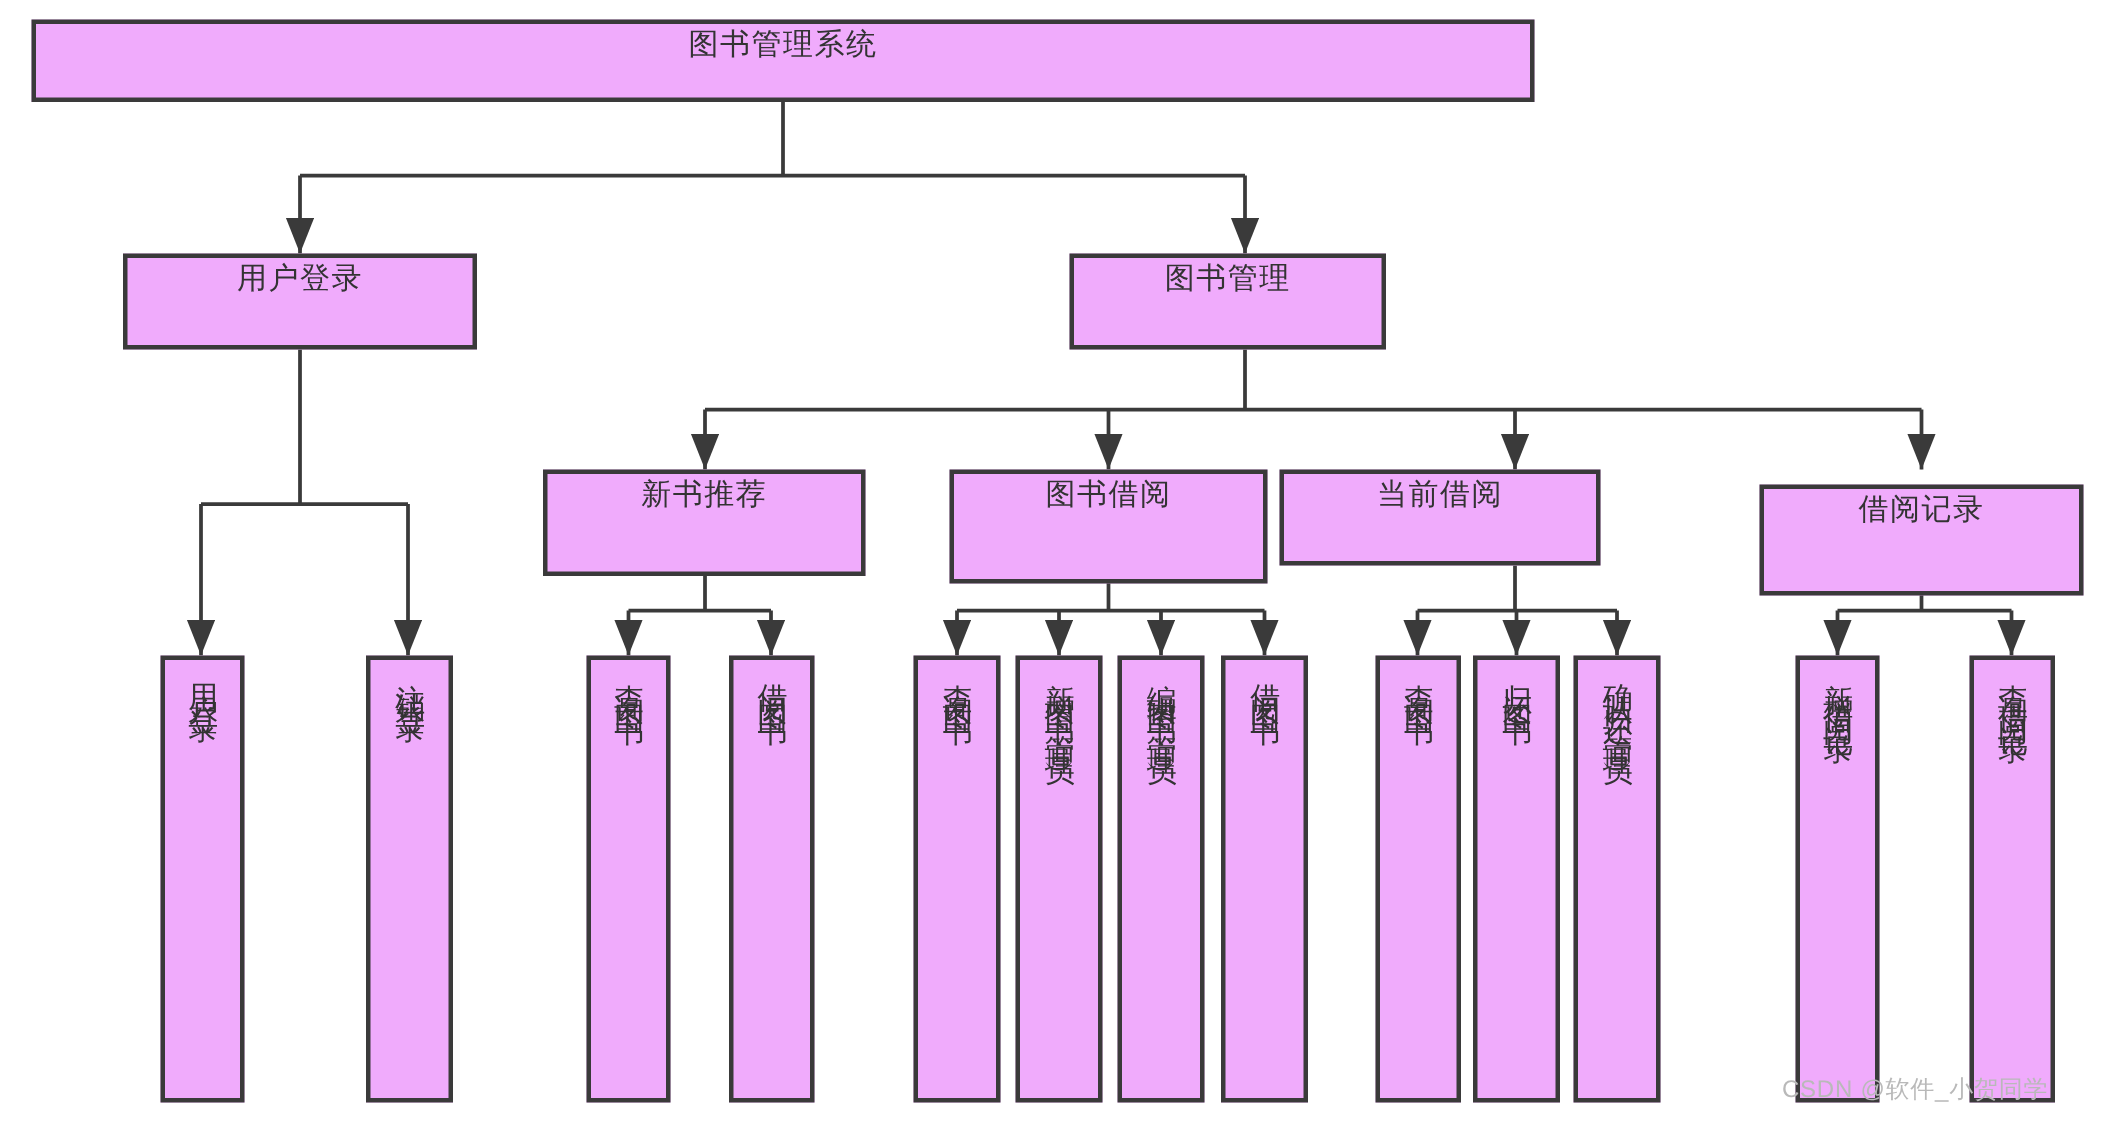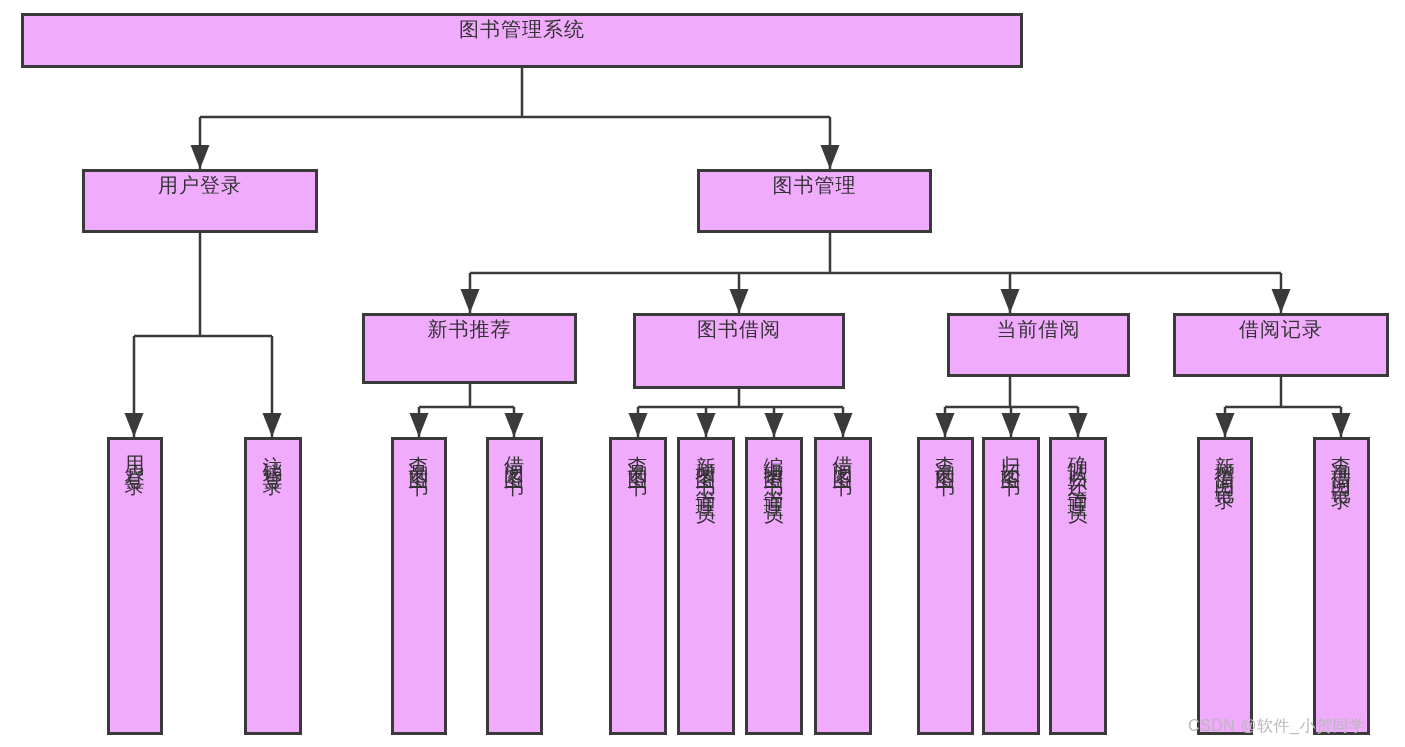--- a/index.html
+++ b/index.html
@@ -119,34 +119,34 @@
     </g>
   </svg>
 
   <div class="node" style="left:21px;top:13px;width:1002px;height:55px">
     <span class="lbl">图书管理系统</span>
   </div>
 
   <div class="node" style="left:82px;top:169px;width:236px;height:64px">
     <span class="lbl">用户登录</span>
   </div>
-  <div class="node" style="left:697px;top:169px;width:235px;height:64px">
+  <div class="node" style="left:713px;top:169px;width:211px;height:64px">
     <span class="lbl">图书管理</span>
   </div>
 
   <div class="node" style="left:362px;top:313px;width:215px;height:71px">
     <span class="lbl">新书推荐</span>
   </div>
   <div class="node" style="left:633px;top:313px;width:212px;height:76px">
     <span class="lbl">图书借阅</span>
   </div>
-  <div class="node" style="left:947px;top:313px;width:183px;height:64px">
+  <div class="node" style="left:853px;top:313px;width:214px;height:64px">
     <span class="lbl">当前借阅</span>
   </div>
-  <div class="node" style="left:1173px;top:313px;width:216px;height:64px">
+  <div class="node" style="left:1173px;top:323px;width:216px;height:74px">
     <span class="lbl">借阅记录</span>
   </div>
 
   <div class="node" style="left:107px;top:437px;width:56px;height:298px">
     <span class="lbl-v">用户登录</span>
   </div>
   <div class="node" style="left:244px;top:437px;width:58px;height:298px">
     <span class="lbl-v">注销登录</span>
   </div>
 

